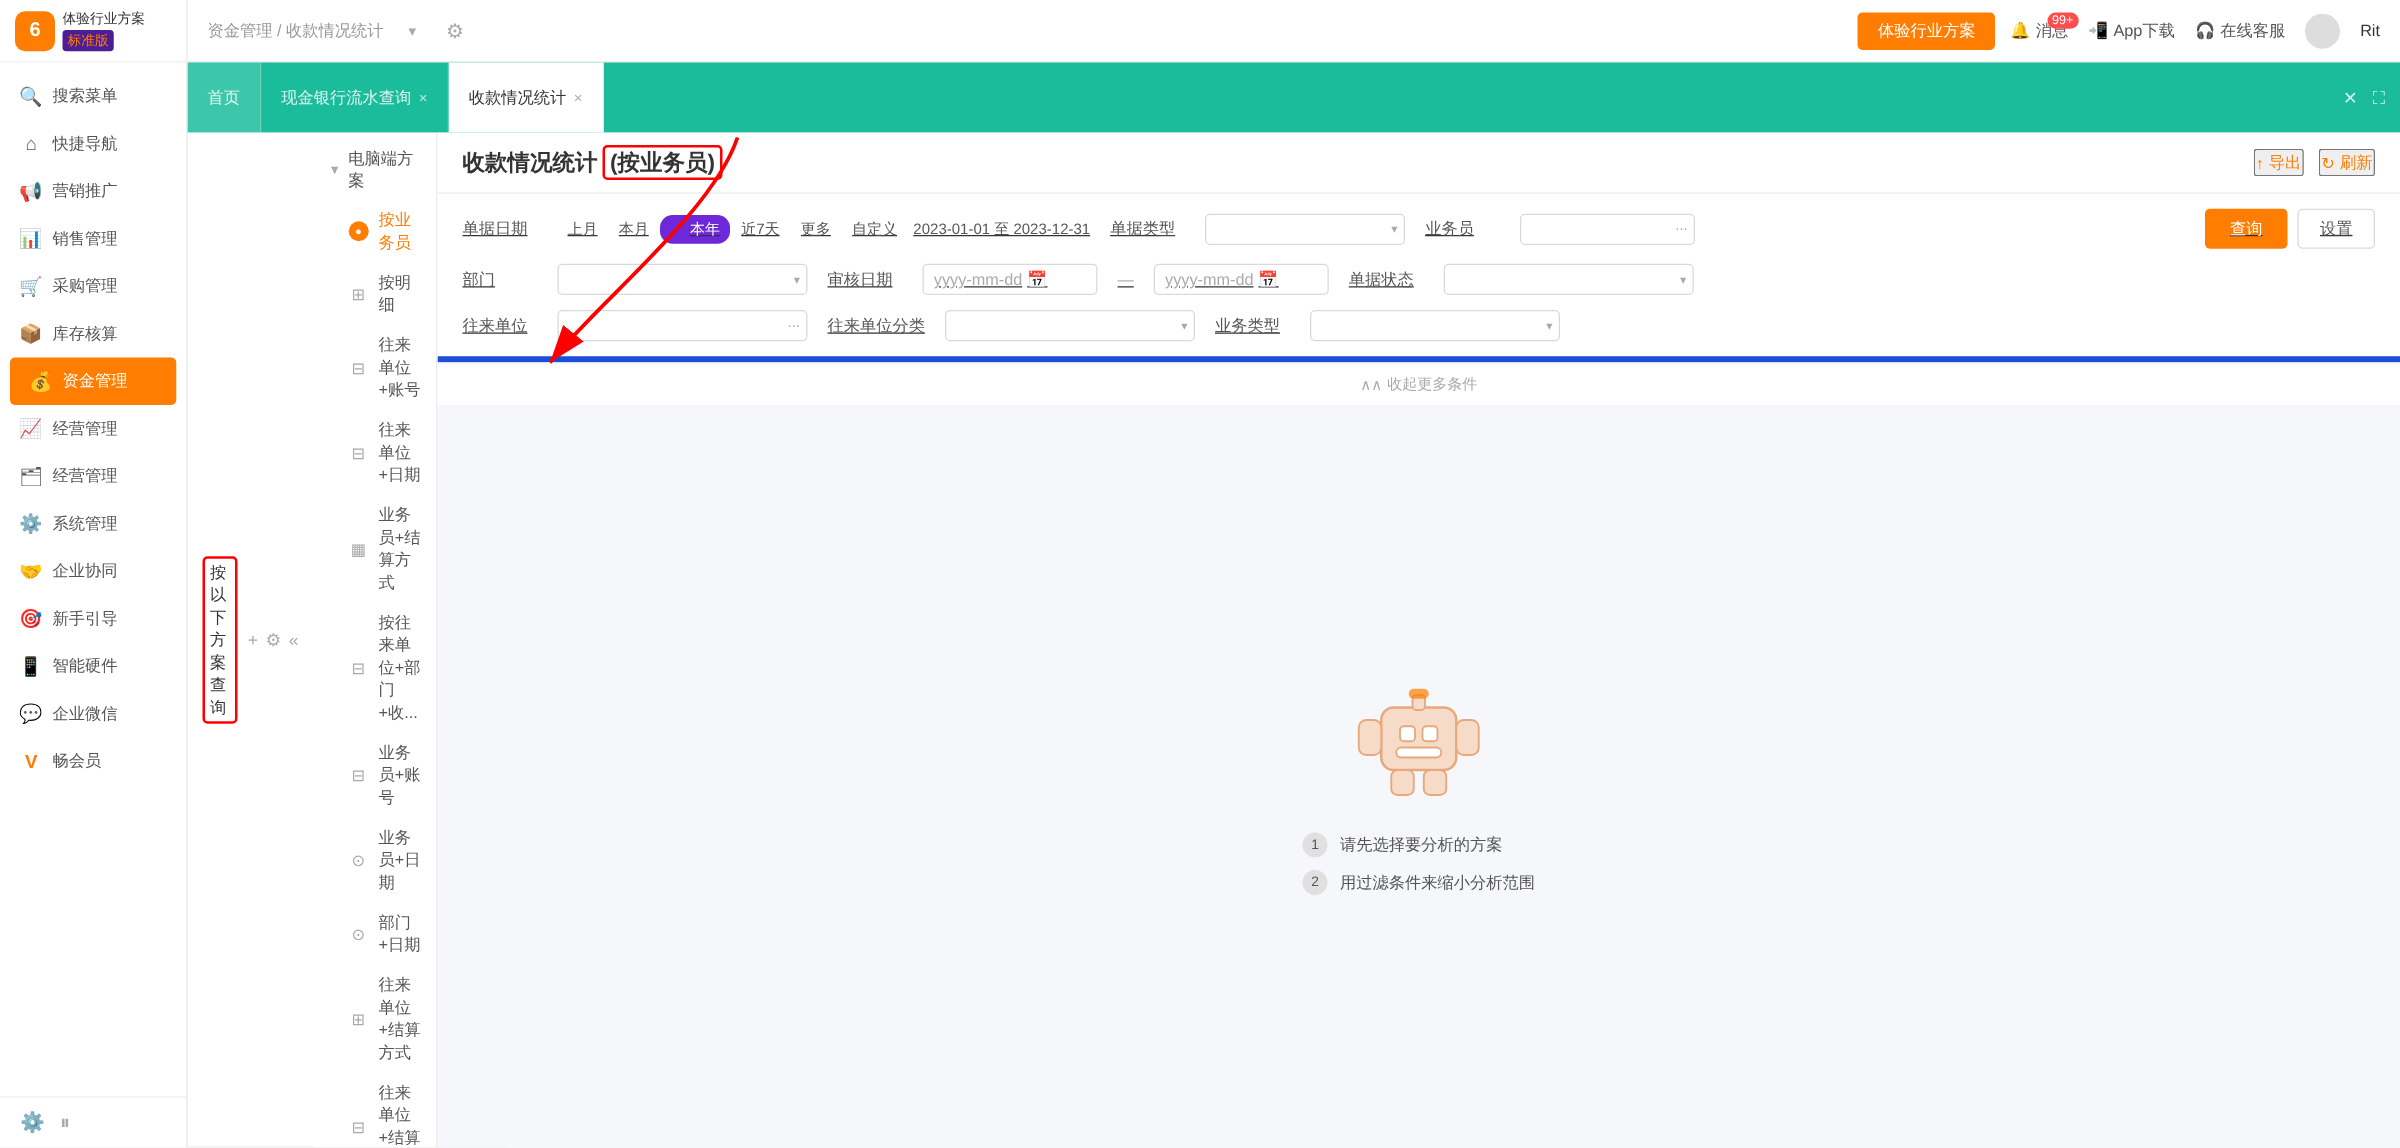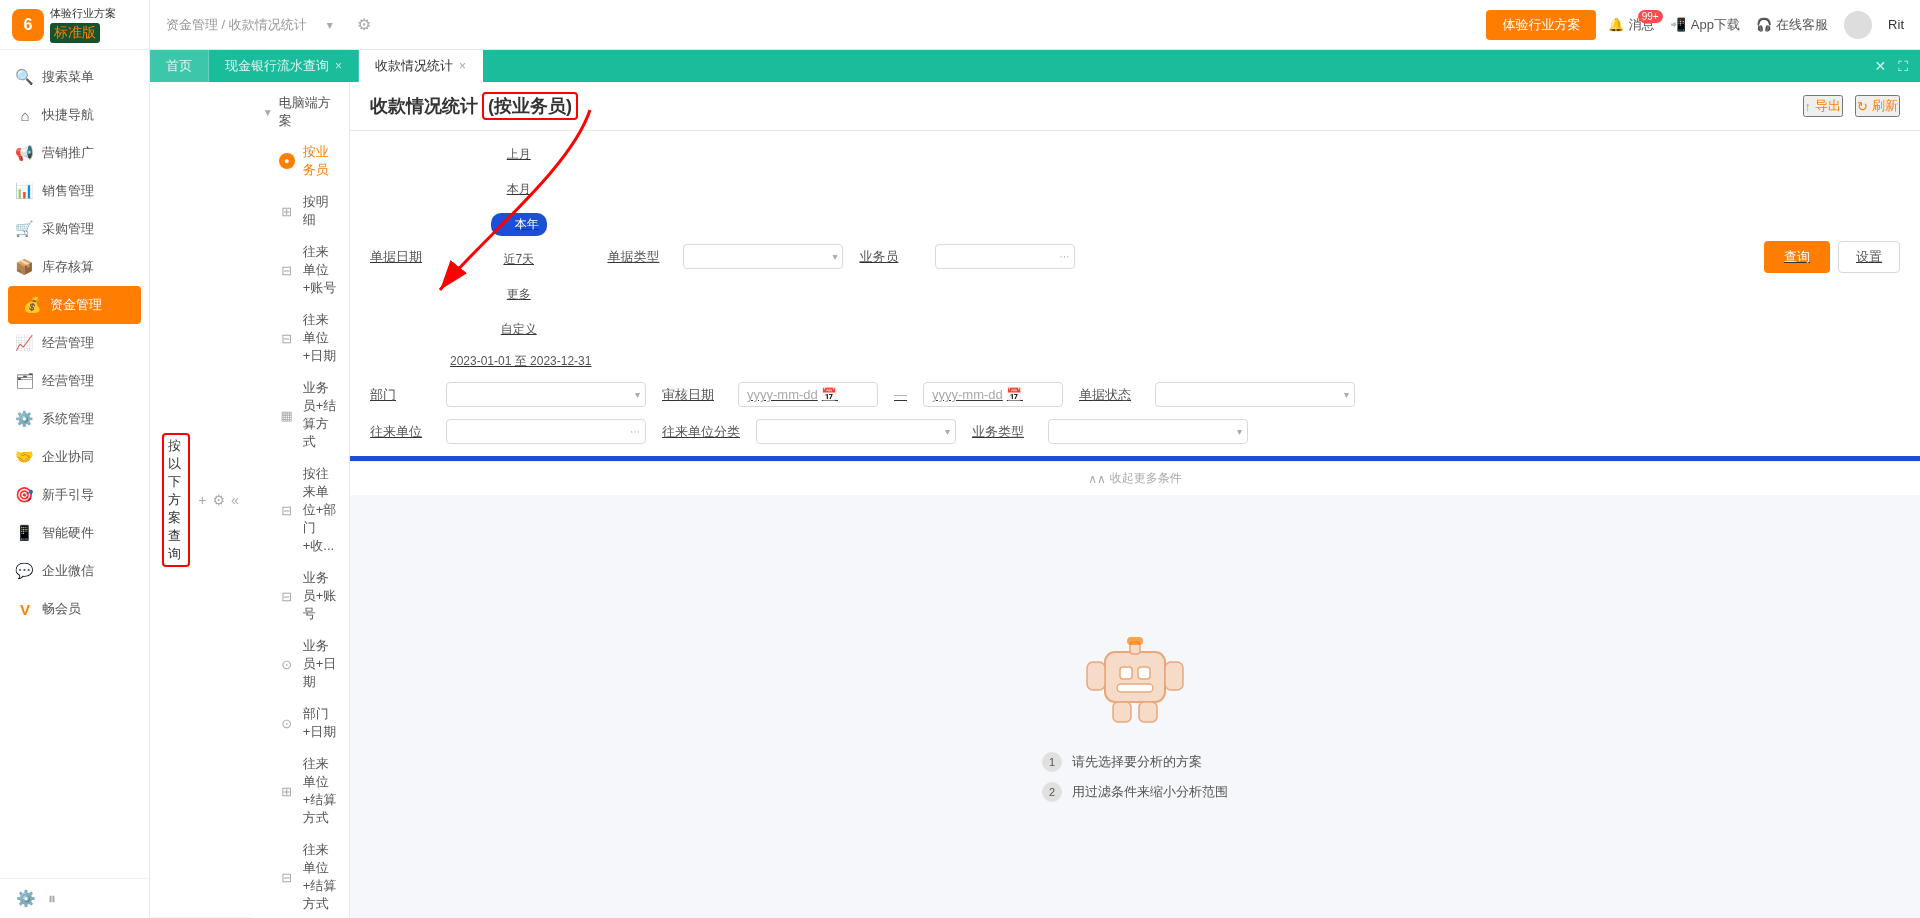--- a/index.html
+++ b/index.html
@@ -30,21 +30,21 @@
       display: flex;
       align-items: center;
       justify-content: center;
       color: white;
       font-weight: bold;
       font-size: 16px;
       margin-right: 6px;
       flex-shrink: 0;
     }
     .logo-text { font-size: 11px; color: #333; line-height: 1.3; }
-    .logo-badge { font-size: 14px; color: #ff7d00; background: #14532d; padding: 1px 4px; border-radius: 3px; margin-top: 2px; display: inline-block; }
+    .logo-badge { font-size: 11px; color: #ff7d00; background: #4c1d95; padding: 1px 4px; border-radius: 3px; margin-top: 2px; display: inline-block; }
 
     .sidebar-nav { flex: 1; overflow-y: auto; padding: 8px 0; }
     .sidebar-item {
       display: flex;
       align-items: center;
       padding: 10px 16px;
       cursor: pointer;
       color: #555;
       font-size: 13px;
       transition: background 0.2s;
@@ -117,21 +117,21 @@
       height: 28px;
       background: #ddd;
       border-radius: 50%;
     }
 
     
     .tabs-bar {
       background: #1abc9c;
       display: flex;
       align-items: center;
-      height: 32px;
+      height: 56px;
       padding: 0 0 0 0;
     }
     .tab-item {
       display: flex;
       align-items: center;
       padding: 0 16px;
       height: 100%;
       cursor: pointer;
       color: rgba(255,255,255,0.85);
       font-size: 13px;
@@ -268,31 +268,30 @@
       display: flex;
       align-items: center;
       gap: 16px;
       margin-bottom: 12px;
     }
     .filter-row:last-child { margin-bottom: 0; }
     .filter-label { font-size: 13px; color: #555; white-space: nowrap; min-width: 60px; }
     .filter-date-group {
       display: flex;
       align-items: center;
-      gap: 12px;
-      flex-direction: column;
+      gap: 1px;
     }
     .date-tab {
       padding: 3px 8px;
       border-radius: 3px;
       cursor: pointer;
       font-size: 12px;
       color: #555;
     }
-    .date-tab.active { background: #1d4ed8; color: white; border-radius: 10px; padding-left: 24px; }
+    .date-tab.active { background: #6d28d9; color: white; border-radius: 10px; padding-left: 24px; }
     .date-range { font-size: 12px; color: #555; margin-left: 4px; }
     .filter-select-wrap {
       position: relative;
       display: inline-flex;
       align-items: center;
     }
     .filter-select-wrap select {
       border: 1px solid #d9d9d9;
       border-radius: 4px;
       padding: 4px 24px 4px 8px;

